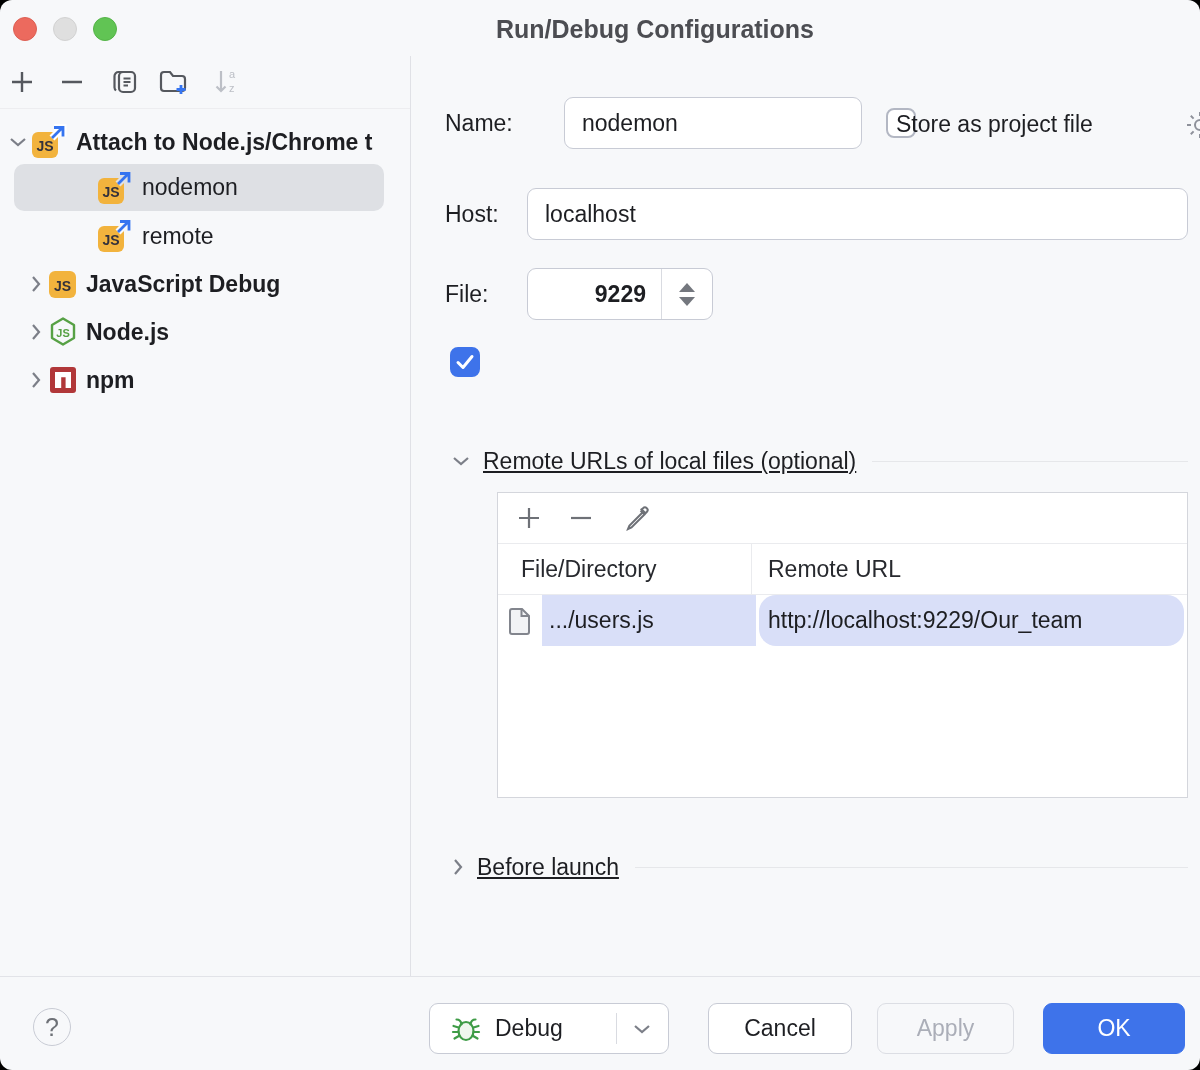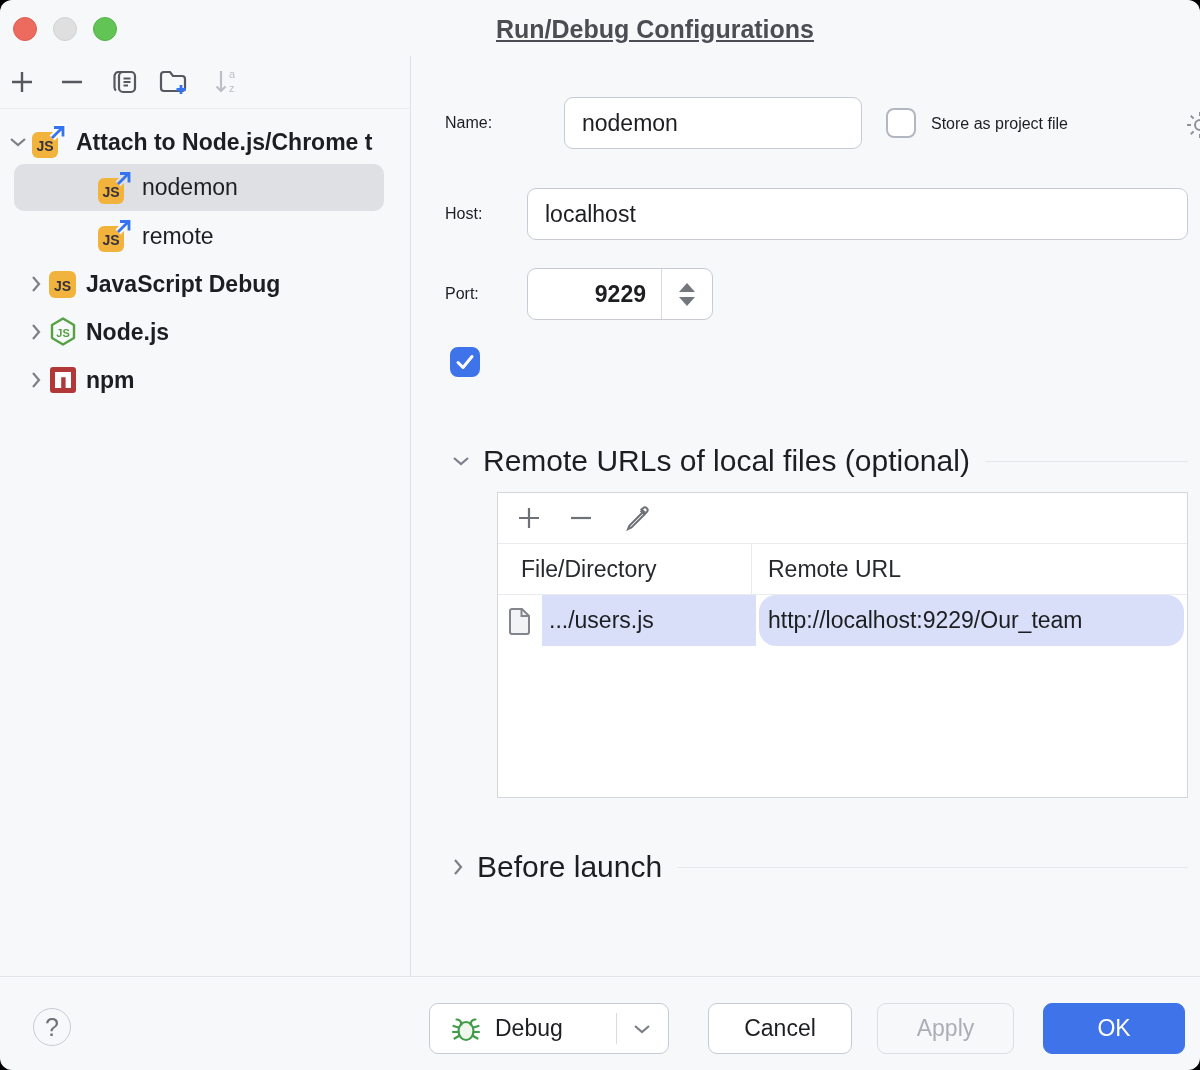--- a/index.html
+++ b/index.html
@@ -5,58 +5,58 @@
   html,body{margin:0;padding:0;background:#000;}
   .window{
     position:relative;width:1200px;height:1070px;background:#f7f8fa;
     border-radius:12px;overflow:hidden;
     font-family:"Liberation Sans","DejaVu Sans",sans-serif;color:#1d1e22;
     -webkit-font-smoothing:antialiased;
   }
   
   .titlebar{position:absolute;top:0;left:0;right:0;height:56px;}
   .title{position:absolute;left:0;right:0;top:0;height:56px;line-height:58px;
-    text-align:center;text-indent:110px;font-size:25px;font-weight:700;color:#4c4d52;text-decoration:underline;}
+    text-align:center;text-indent:110px;font-size:25px;font-weight:700;color:#4c4d52;}
   .light{position:absolute;top:17px;width:22px;height:22px;border-radius:50%;}
   .light.red{left:13px;background:#ec6a5e;border:1px solid #dd5f53;}
   .light.gray{left:53px;background:#dfdfdf;border:1px solid #d2d2d2;}
   .light.green{left:93px;background:#61c454;border:1px solid #54b447;}
   
   .sidebar{position:absolute;left:0;top:56px;width:410px;height:920px;
     border-right:1px solid #e0e1e6;overflow:hidden;}
   .sb-toolbar{position:absolute;left:0;top:0;width:100%;height:52px;border-bottom:1px solid #ededf0;}
   .tool-btn{position:absolute;top:8px;width:38px;height:36px;border:none;background:transparent;
     display:flex;align-items:center;justify-content:center;padding:0;cursor:default;}
   .tree-row{position:absolute;left:0;right:0;height:48px;display:flex;align-items:center;
     font-size:23px;white-space:nowrap;overflow:hidden;}
   .tree-row.bold{font-weight:700;}
   .tree-row .chev{flex:0 0 24px;display:flex;justify-content:center;}
   .ticon{flex:0 0 36px;position:relative;height:36px;margin-right:8px;}
   .tree-row.selected{left:14px;right:26px;background:#dee0e4;border-radius:10px;height:47px;}
   .edit-link{position:absolute;left:20px;top:866px;font-size:23px;color:#3a6fdd;cursor:pointer;}
   
-  .label{position:absolute;font-size:16px;height:52px;line-height:52px;color:#1d1e22;}
+  .label{position:absolute;font-size:23px;height:52px;line-height:52px;color:#1d1e22;}
   .input{position:absolute;background:#fff;border:1px solid #c8cbd5;border-radius:9px;
     font-size:23px;display:flex;align-items:center;padding:0 17px;box-sizing:border-box;color:#1d1e22;}
   .port-box{padding:0;font-weight:bold;}
   .port-value{flex:1;text-align:right;padding-right:15px;}
   .stepper{width:50px;height:100%;border-left:1px solid #d9dbe1;display:flex;flex-direction:column;
     align-items:center;justify-content:center;gap:5px;cursor:default;}
   .arr-up{width:0;height:0;border-left:8px solid transparent;border-right:8px solid transparent;
     border-bottom:9px solid #74777e;}
   .arr-down{width:0;height:0;border-left:8px solid transparent;border-right:8px solid transparent;
     border-top:9px solid #74777e;}
   .checkbox{position:absolute;width:30px;height:30px;box-sizing:border-box;background:#fff;
     border:2px solid #b3b7c3;border-radius:8px;display:flex;align-items:center;justify-content:center;}
   .checkbox .check{display:none;}
   .checkbox.checked{background:#3e73ea;border-color:#3e73ea;}
   .checkbox.checked .check{display:block;}
   .cb-label{height:30px;line-height:32px;}
   .section{position:absolute;display:flex;align-items:center;height:28px;cursor:pointer;}
-  .section .sec-title{font-size:30px;margin-left:13px;}
+  .section .sec-title{font-size:23px;margin-left:13px;text-decoration:underline;}
   .section .sec-line{flex:1;border-top:1px solid #e6e7ea;margin-left:16px;}
   
   .table{position:absolute;left:497px;top:492px;width:691px;height:306px;background:#fff;
     border:1px solid #d4d6dc;box-sizing:border-box;font-size:23px;}
   .tbl-toolbar{height:50px;border-bottom:1px solid #eaebee;display:flex;align-items:center;}
   .tbl-tool{width:42px;height:42px;border:none;background:transparent;display:flex;align-items:center;
     justify-content:center;padding:0;margin-left:10px;}
   .tbl-header{height:50px;border-bottom:1px solid #eaebee;display:flex;align-items:center;color:#27292e;}
   .th1{width:253px;padding-left:23px;box-sizing:border-box;}
   .th2{flex:1;padding-left:16px;border-left:1px solid #eaebee;height:100%;display:flex;align-items:center;}
@@ -228,34 +228,34 @@
   </div>
 
   <div class="label" style="left:445px;top:97px">Name:</div>
   <div class="input" style="left:564px;top:97px;width:298px;height:52px">
     <span>nodemon</span>
   </div>
 
   <div class="checkbox" style="left:886px;top:108px">
     
   </div>
-  <div class="label cb-label" style="left:931px;top:108px">Store as project file</div>
+  <div class="label cb-label" style="left:896px;top:108px">Store as project file</div>
   <div style="position:absolute;left:1184px;top:109px">
     <svg width="32" height="32" viewBox="0 0 32 32" fill="none" stroke="#8e919a" stroke-width="2">
       <circle cx="16" cy="16" r="5"></circle>
       <path d="M16 3v4M16 25v4M3 16h4M25 16h4M6.8 6.8l2.8 2.8M22.4 22.4l2.8 2.8M25.2 6.8l-2.8 2.8M9.6 22.4l-2.8 2.8"></path>
     </svg>
   </div>
 
   <div class="label" style="left:445px;top:188px">Host:</div>
   <div class="input" style="left:527px;top:188px;width:661px;height:52px">
     <span>localhost</span>
   </div>
 
-  <div class="label" style="left:445px;top:268px">Port:</div>
+  <div class="label" style="left:445px;top:268px">File:</div>
   <div class="input port-box" style="left:527px;top:268px;width:186px;height:52px">
     <span class="port-value">9229</span>
     <span class="stepper">
       <span class="arr-up"></span>
       <span class="arr-down"></span>
     </span>
   </div>
 
   <div class="checkbox checked" style="left:450px;top:347px">
     <span class="check">

